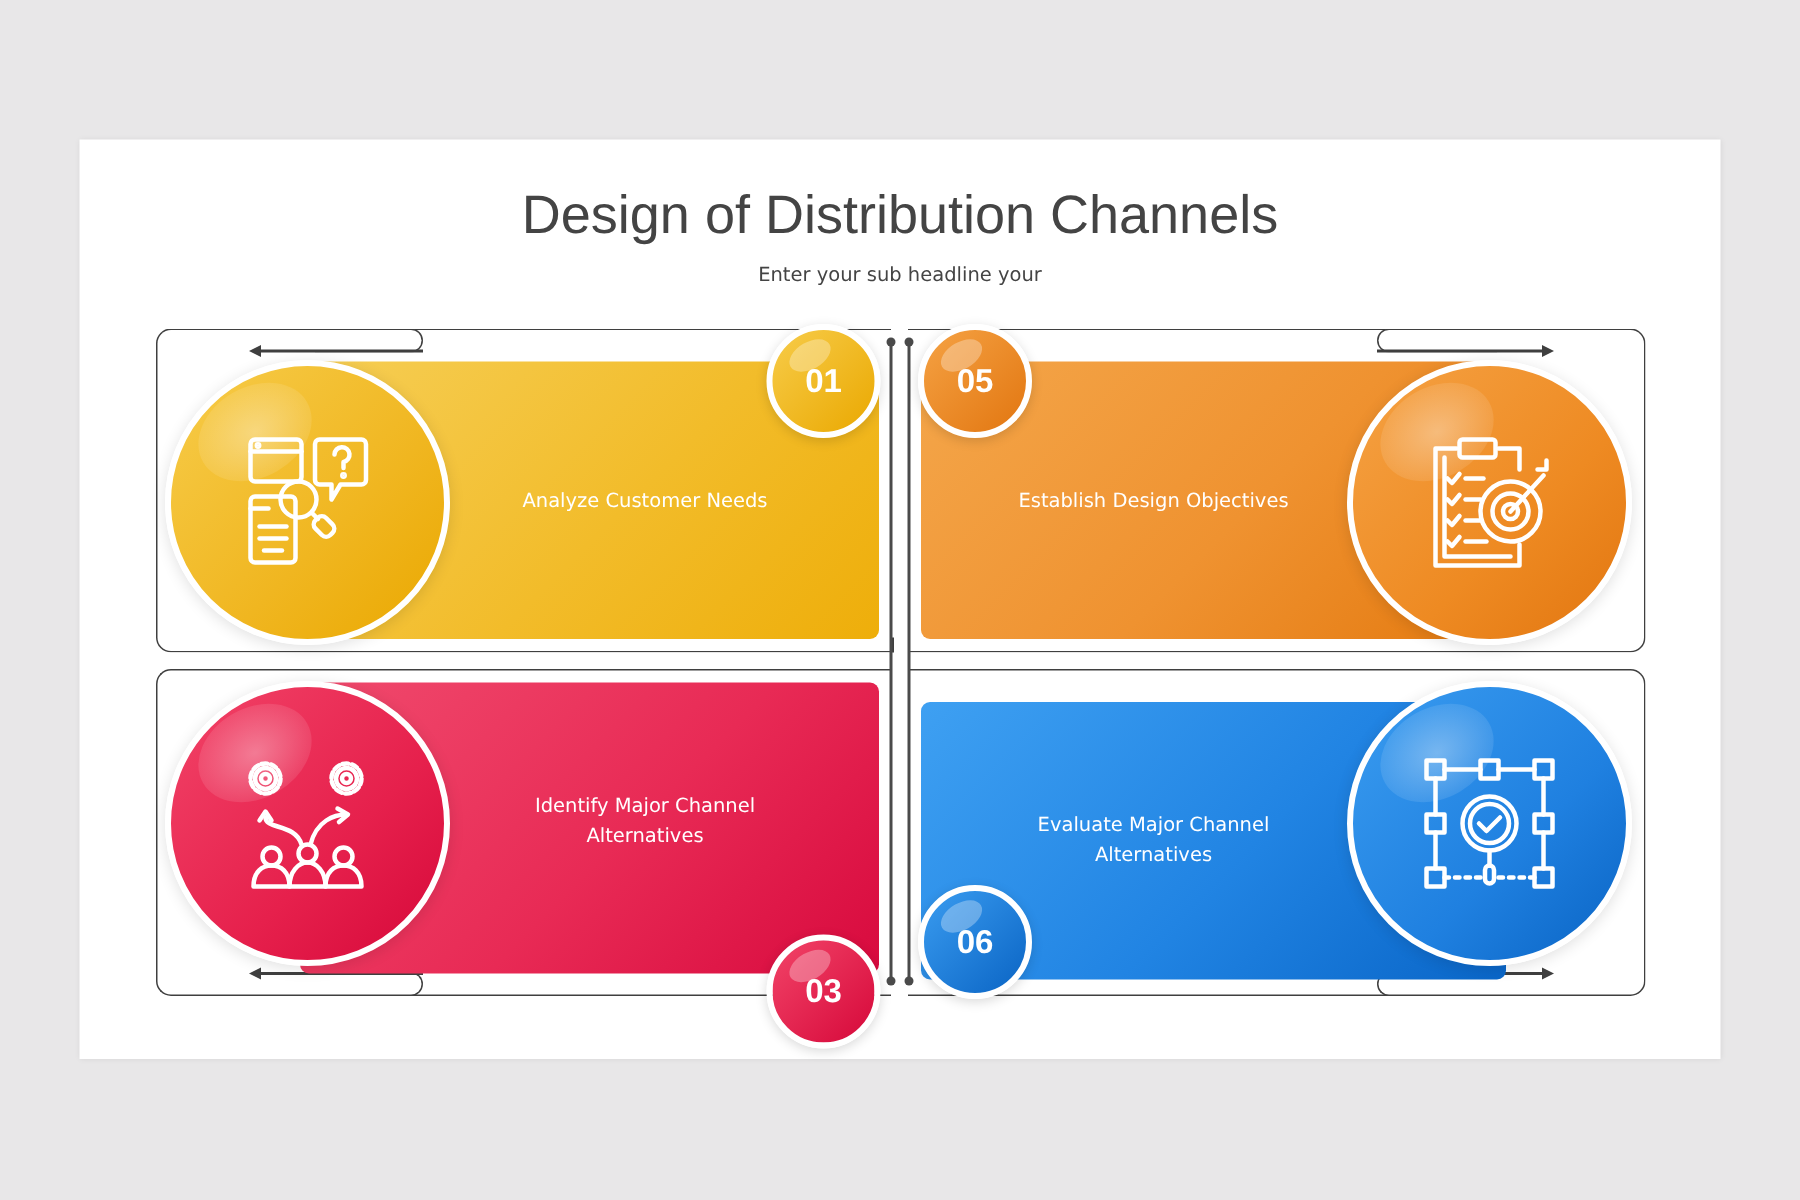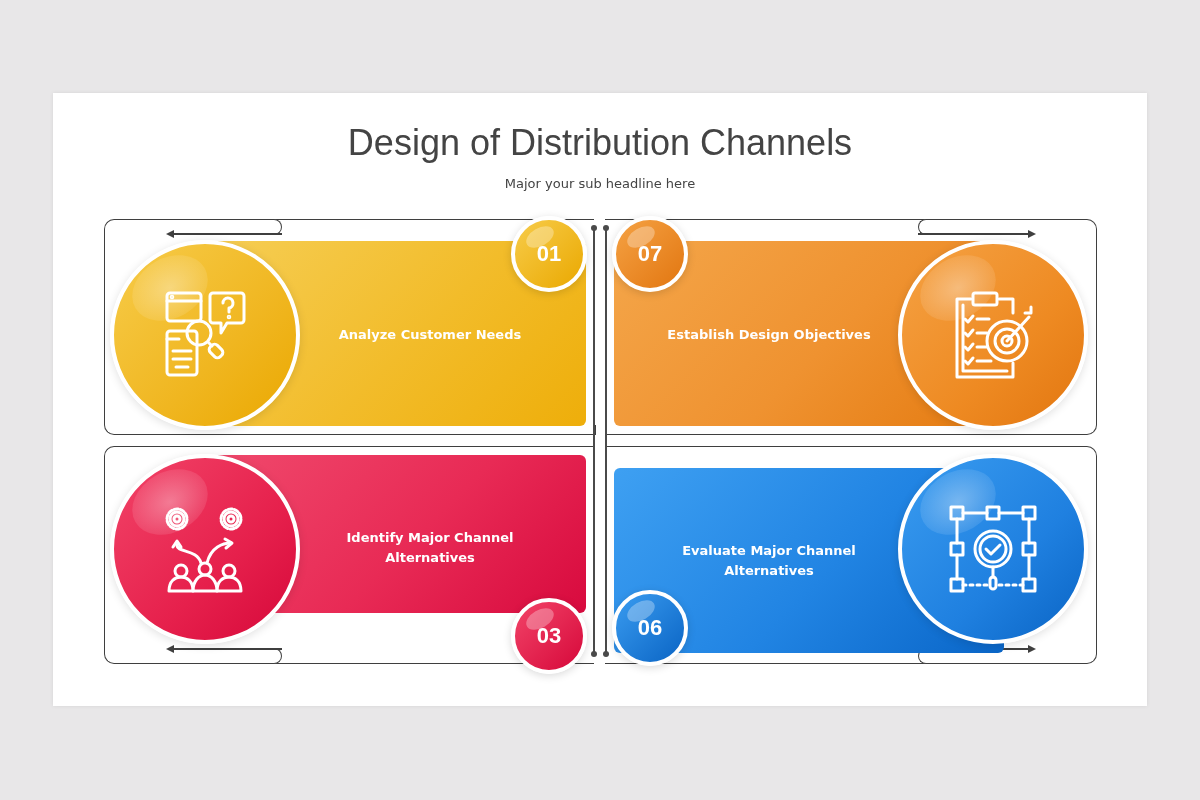--- a/index.html
+++ b/index.html
@@ -24,48 +24,48 @@
   .arrowline { position: absolute; height: 1.5px; background: #3f3f3f; }
   .arrowhead-l { position: absolute; width: 0; height: 0; border-top: 4px solid transparent; border-bottom: 4px solid transparent; border-right: 8px solid #3f3f3f; }
   .arrowhead-r { position: absolute; width: 0; height: 0; border-top: 4px solid transparent; border-bottom: 4px solid transparent; border-left: 8px solid #3f3f3f; }
 
   .vline { position: absolute; width: 2px; background: #4a4a4a; }
   .dot { position: absolute; width: 6px; height: 6px; border-radius: 50%; background: #4a4a4a; }
 
   .card { position: absolute; border-radius: 6px; }
   .card.c1 { left: 200px; top: 241px; width: 386px; height: 185px; background: linear-gradient(135deg, #f6ce55 0%, #f2bc2a 55%, #eeae0a 100%); }
   .card.c2 { left: 614px; top: 241px; width: 390px; height: 185px; background: linear-gradient(135deg, #f4a64a 0%, #ef9230 55%, #e47a10 100%); }
-  .card.c3 { left: 200px; top: 455px; width: 386px; height: 158px; background: linear-gradient(135deg, #f04a6d 0%, #e82a55 55%, #d80a3e 100%); }
+  .card.c3 { left: 200px; top: 455px; width: 386px; height: 194px; background: linear-gradient(135deg, #f04a6d 0%, #e82a55 55%, #d80a3e 100%); }
   .card.c4 { left: 614px; top: 468px; width: 390px; height: 185px; background: linear-gradient(135deg, #3ea0f2 0%, #2184e3 55%, #0a66c8 100%); }
 
-  .card-text { position: absolute; color: #ffffff; font-family: "DejaVu Sans", sans-serif; font-weight: bold; font-size: 13px; text-align: center; line-height: 20px; }
+  .card-text { position: absolute; color: #ffffff; font-family: "DejaVu Sans", sans-serif; font-weight: normal; font-size: 13px; text-align: center; line-height: 20px; }
 
   .big-circle { position: absolute; width: 190px; height: 190px; border-radius: 50%; border: 4px solid #ffffff; box-shadow: 0 2px 10px rgba(0,0,0,0.12); overflow: hidden; }
   .big-circle::before { content: ""; position: absolute; left: 16px; top: 14px; width: 80px; height: 60px; border-radius: 50%; background: radial-gradient(ellipse at center, rgba(255,255,255,0.35), rgba(255,255,255,0)); transform: rotate(-30deg); }
   .big-circle.b1 { left: 110px; top: 240px; background: linear-gradient(135deg, #f7cc4a 0%, #f0b620 60%, #eaa800 100%); }
   .big-circle.b2 { left: 898px; top: 240px; background: linear-gradient(135deg, #f5a244 0%, #ee8a22 60%, #e27610 100%); }
   .big-circle.b3 { left: 110px; top: 454px; background: linear-gradient(135deg, #f24468 0%, #e6204c 60%, #d6083a 100%); }
   .big-circle.b4 { left: 898px; top: 454px; background: linear-gradient(135deg, #3a9cf0 0%, #1f80e0 60%, #0a64c4 100%); }
   .big-circle svg { position: absolute; left: 45px; top: 45px; width: 92px; height: 92px; }
 
   .num { position: absolute; width: 76px; height: 76px; border-radius: 50%; border: 4px solid #ffffff; box-shadow: 0 2px 8px rgba(0,0,0,0.15); color: #fff; font-family: "Liberation Sans", sans-serif; font-weight: bold; font-size: 22px; display: flex; align-items: center; justify-content: center; overflow: hidden; }
   .num::before { content: ""; position: absolute; left: 10px; top: 8px; width: 30px; height: 18px; border-radius: 50%; background: rgba(255,255,255,0.3); transform: rotate(-30deg); }
   .num span { position: relative; }
   .num.n1 { left: 511px; top: 216px; background: linear-gradient(135deg, #f7cc4a, #eaa800); }
   .num.n2 { left: 612px; top: 216px; background: linear-gradient(135deg, #f5a244, #e27610); }
-  .num.n3 { left: 511px; top: 598px; background: linear-gradient(135deg, #f24468, #d6083a); }
+  .num.n3 { left: 511px; top: 623px; background: linear-gradient(135deg, #f24468, #d6083a); }
   .num.n4 { left: 612px; top: 590px; background: linear-gradient(135deg, #3a9cf0, #0a64c4); }
 </style>
 </head>
 <body>
 
 <div class="slide"></div>
 
 <div class="title">Design of Distribution Channels</div>
-<div class="subtitle">Major your sub headline here</div>
+<div class="subtitle">Enter your sub headline your</div>
 
 <div class="frame f1"></div>
 <div class="frame f2"></div>
 <div class="frame f3"></div>
 <div class="frame f4"></div>
 
 <div class="seg" style="left:594px; top:425px; width:1.5px; height:10px;"></div>
 
 <div class="loop left" style="left:210px; top:219px; width:72px;"></div>
 <div class="arrowline" style="left:172px; top:233px; width:110px;"></div>
@@ -190,20 +190,20 @@
     <path d="M39 46 l5 5 l9 -9"></path>
     <line x1="46" y1="64" x2="46" y2="74"></line>
     <rect x="43" y="74" width="6" height="12" rx="3"></rect>
   </svg>
 </div>
 
 <div class="num n1">
     <span>01</span>
   </div>
 <div class="num n2">
-    <span>07</span>
+    <span>05</span>
   </div>
 <div class="num n3">
     <span>03</span>
   </div>
 <div class="num n4">
     <span>06</span>
   </div>
 
 </body></html>

